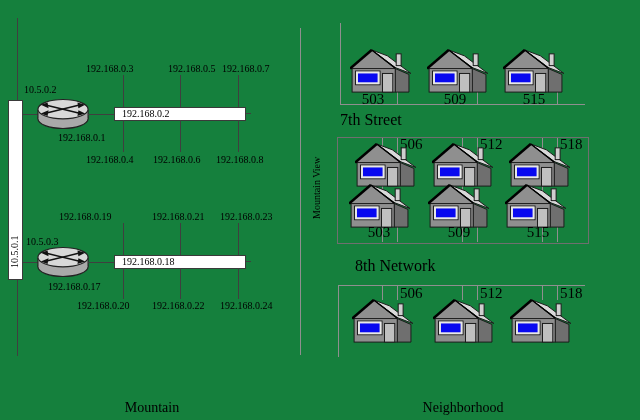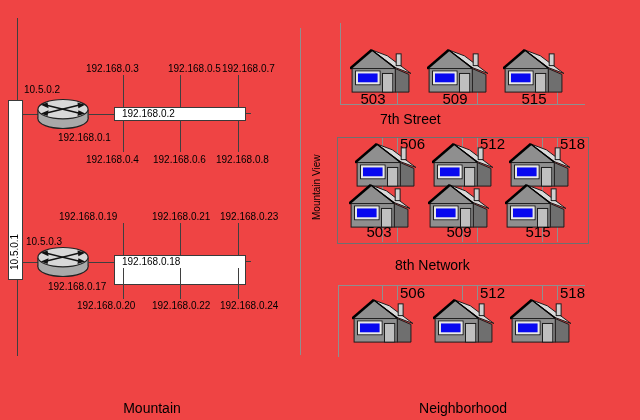--- a/index.html
+++ b/index.html
@@ -1,31 +1,31 @@
 <!DOCTYPE html>
 <html><head>
 <meta charset="utf-8">
 <style>
   html,body{margin:0;padding:0;background:#fff;}
-  .canvas{position:relative;width:640px;height:420px;background:#ef4444;overflow:hidden;
-          font-family:Liberation Sans, sans-serif;color:#000;}
+  .canvas{position:relative;width:640px;height:420px;background:#15803d;overflow:hidden;
+          font-family:Liberation Serif, serif;color:#000;}
   .abs{position:absolute;}
   .vline{position:absolute;width:1px;background:#3f3f3f;}
   .hline{position:absolute;height:1px;background:#3f3f3f;}
   .gvline{position:absolute;width:1px;background:#8f8f8f;}
   .ghline{position:absolute;height:1px;background:#8f8f8f;}
   .ip{position:absolute;font-size:10px;white-space:nowrap;line-height:11px;}
   .busbar{position:absolute;box-sizing:border-box;background:#fff;border:1px solid #3a3a3a;
           display:flex;align-items:flex-start;}
   .busbar .seg{font-size:10px;white-space:nowrap;padding-left:7px;}
   .backbone{position:absolute;box-sizing:border-box;background:#fff;border:1px solid #3a3a3a;}
   .rot{writing-mode:vertical-rl;transform:rotate(180deg);text-align:center;}
   .housenum{position:absolute;font-size:15px;line-height:12px;white-space:nowrap;background:transparent;}
   .ctr{transform:translateX(-50%);}
-  .street{position:absolute;font-size:14px;white-space:nowrap;margin-left:40px;}
+  .street{position:absolute;font-size:16px;white-space:nowrap;}
   .caption{position:absolute;font-size:14px;white-space:nowrap;}
   .blockline{position:absolute;box-sizing:border-box;border:1px solid #6f6f6f;}
   .city{position:absolute;font-size:10px;white-space:nowrap;}
 </style>
 </head>
 <body>
 
 <svg width="0" height="0" style="position:absolute" aria-hidden="true">
   <defs>
     <symbol id="house" viewBox="0 0 64 50">
@@ -107,21 +107,21 @@
       <div class="vline" style="left:238px;top:223px;height:32px"></div>
 
       <span class="ip" style="left:26px;top:236px">10.5.0.3</span>
       <div class="hline" style="left:23px;top:262px;width:16px"></div>
       <svg class="abs" style="left:36px;top:244px" width="54" height="36">
           <use href="#router"></use>
         </svg>
       <span class="ip" style="left:48px;top:281px">192.168.0.17</span>
       <div class="hline" style="left:88px;top:262px;width:26px"></div>
 
-      <div class="busbar" style="left:114px;top:255px;width:132px;height:30px">
+      <div class="busbar" style="left:114px;top:255px;width:132px;height:14px">
         <span class="seg">192.168.0.18</span>
       </div>
       <div class="hline" style="left:246px;top:261px;width:5px"></div>
 
       <div class="vline" style="left:123px;top:268px;height:31px"></div>
       <div class="vline" style="left:180px;top:268px;height:31px"></div>
       <div class="vline" style="left:238px;top:268px;height:31px"></div>
       <span class="ip" style="left:77px;top:300px">192.168.0.20</span>
       <span class="ip" style="left:152px;top:300px">192.168.0.22</span>
       <span class="ip" style="left:220px;top:300px">192.168.0.24</span>

